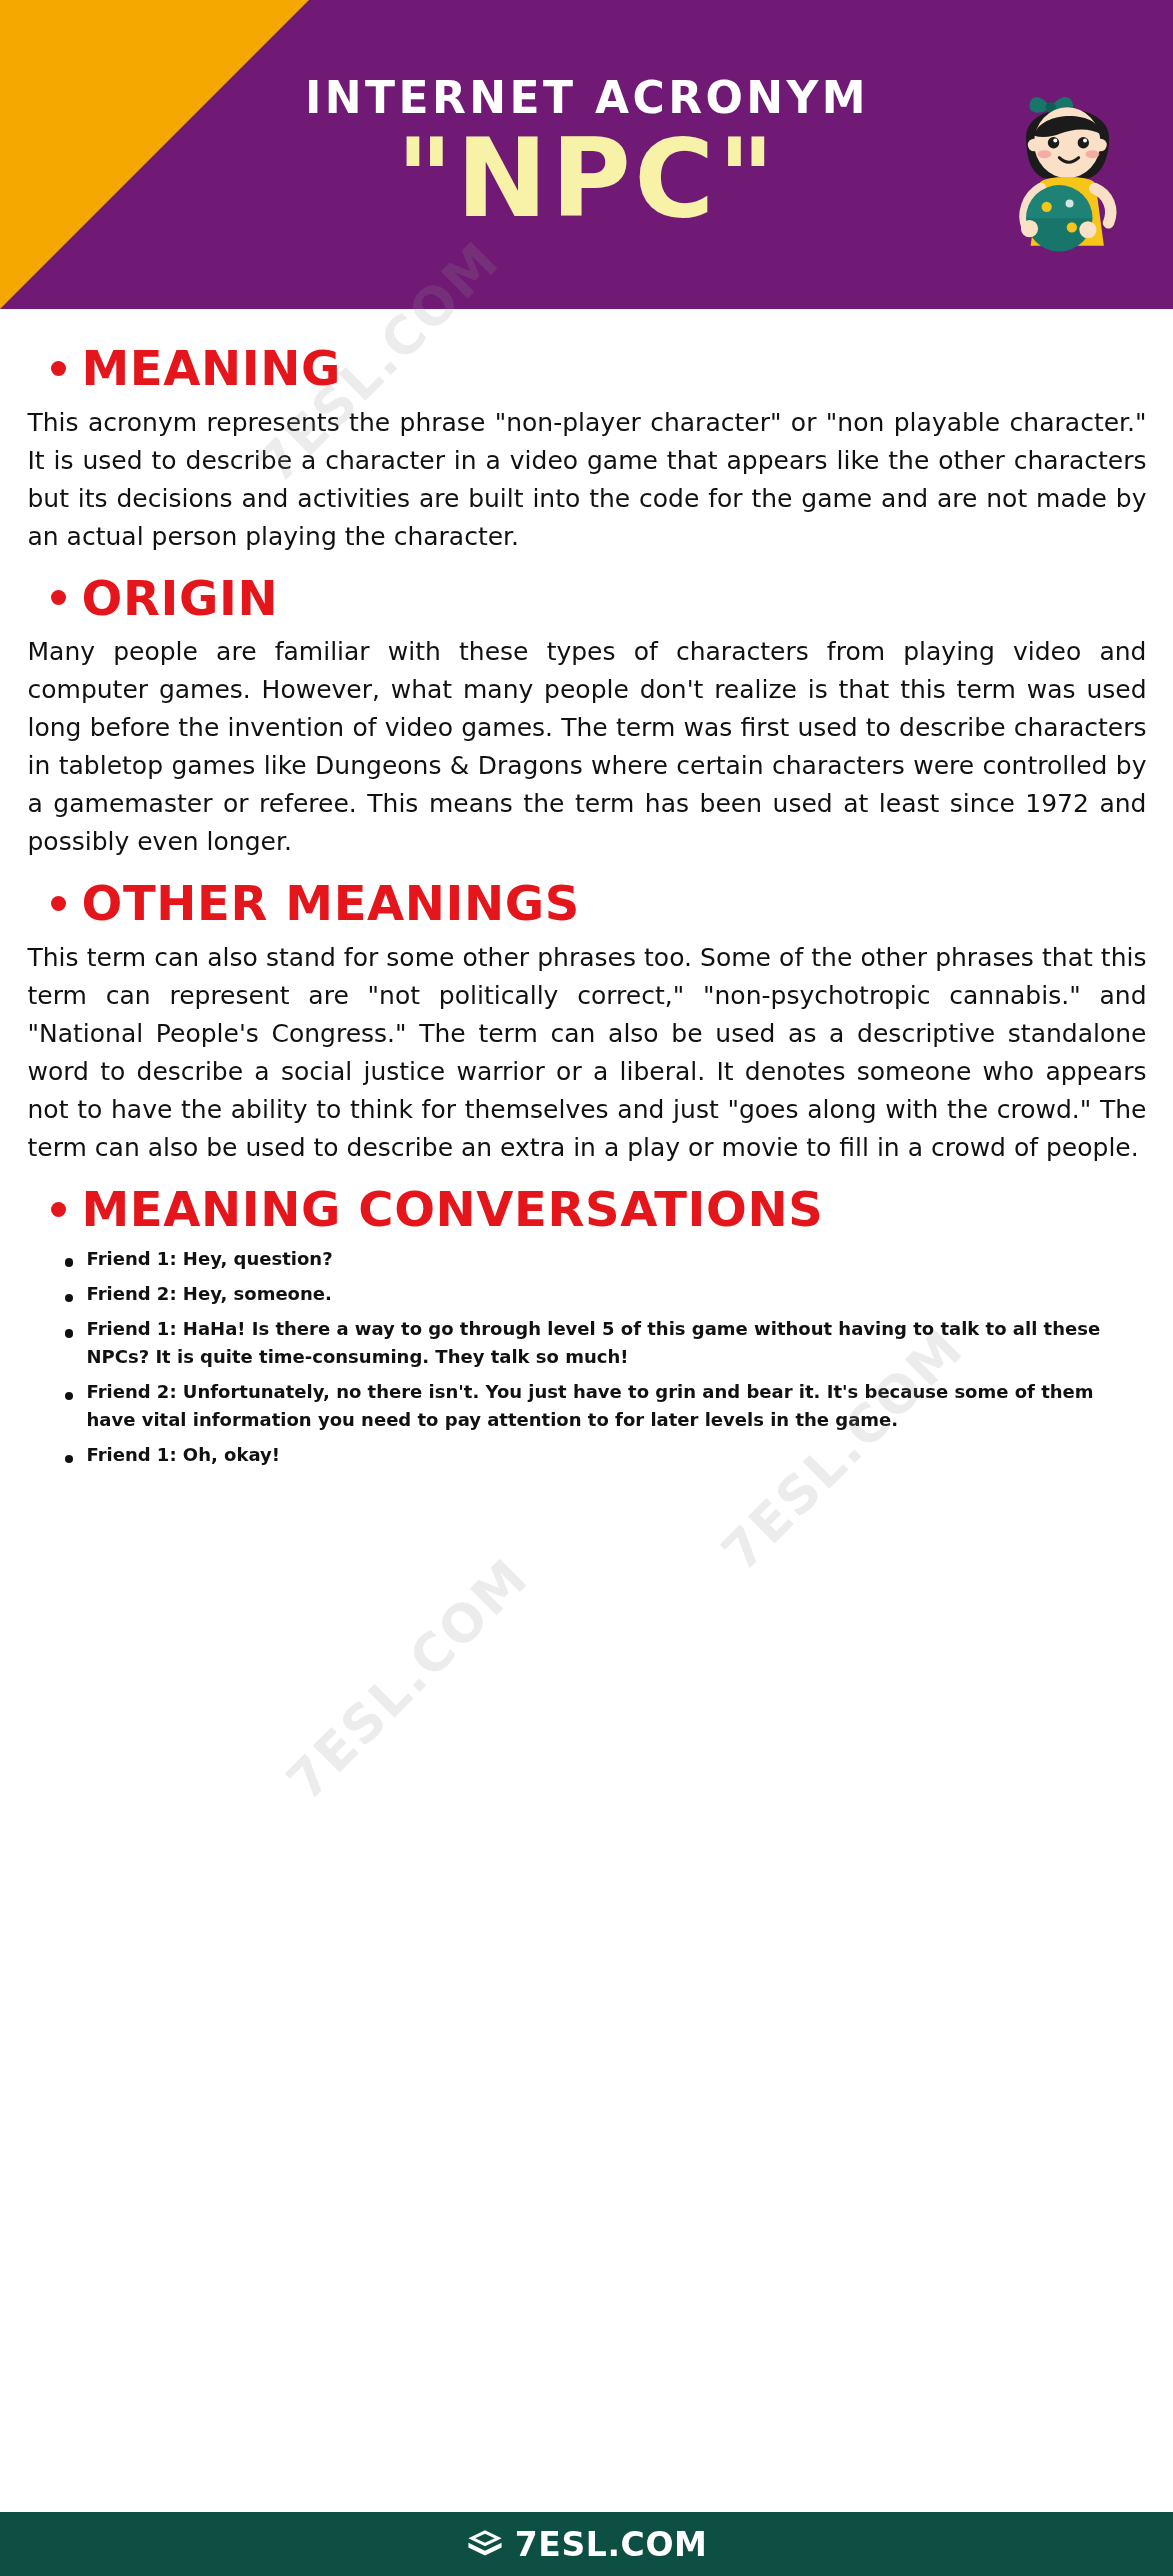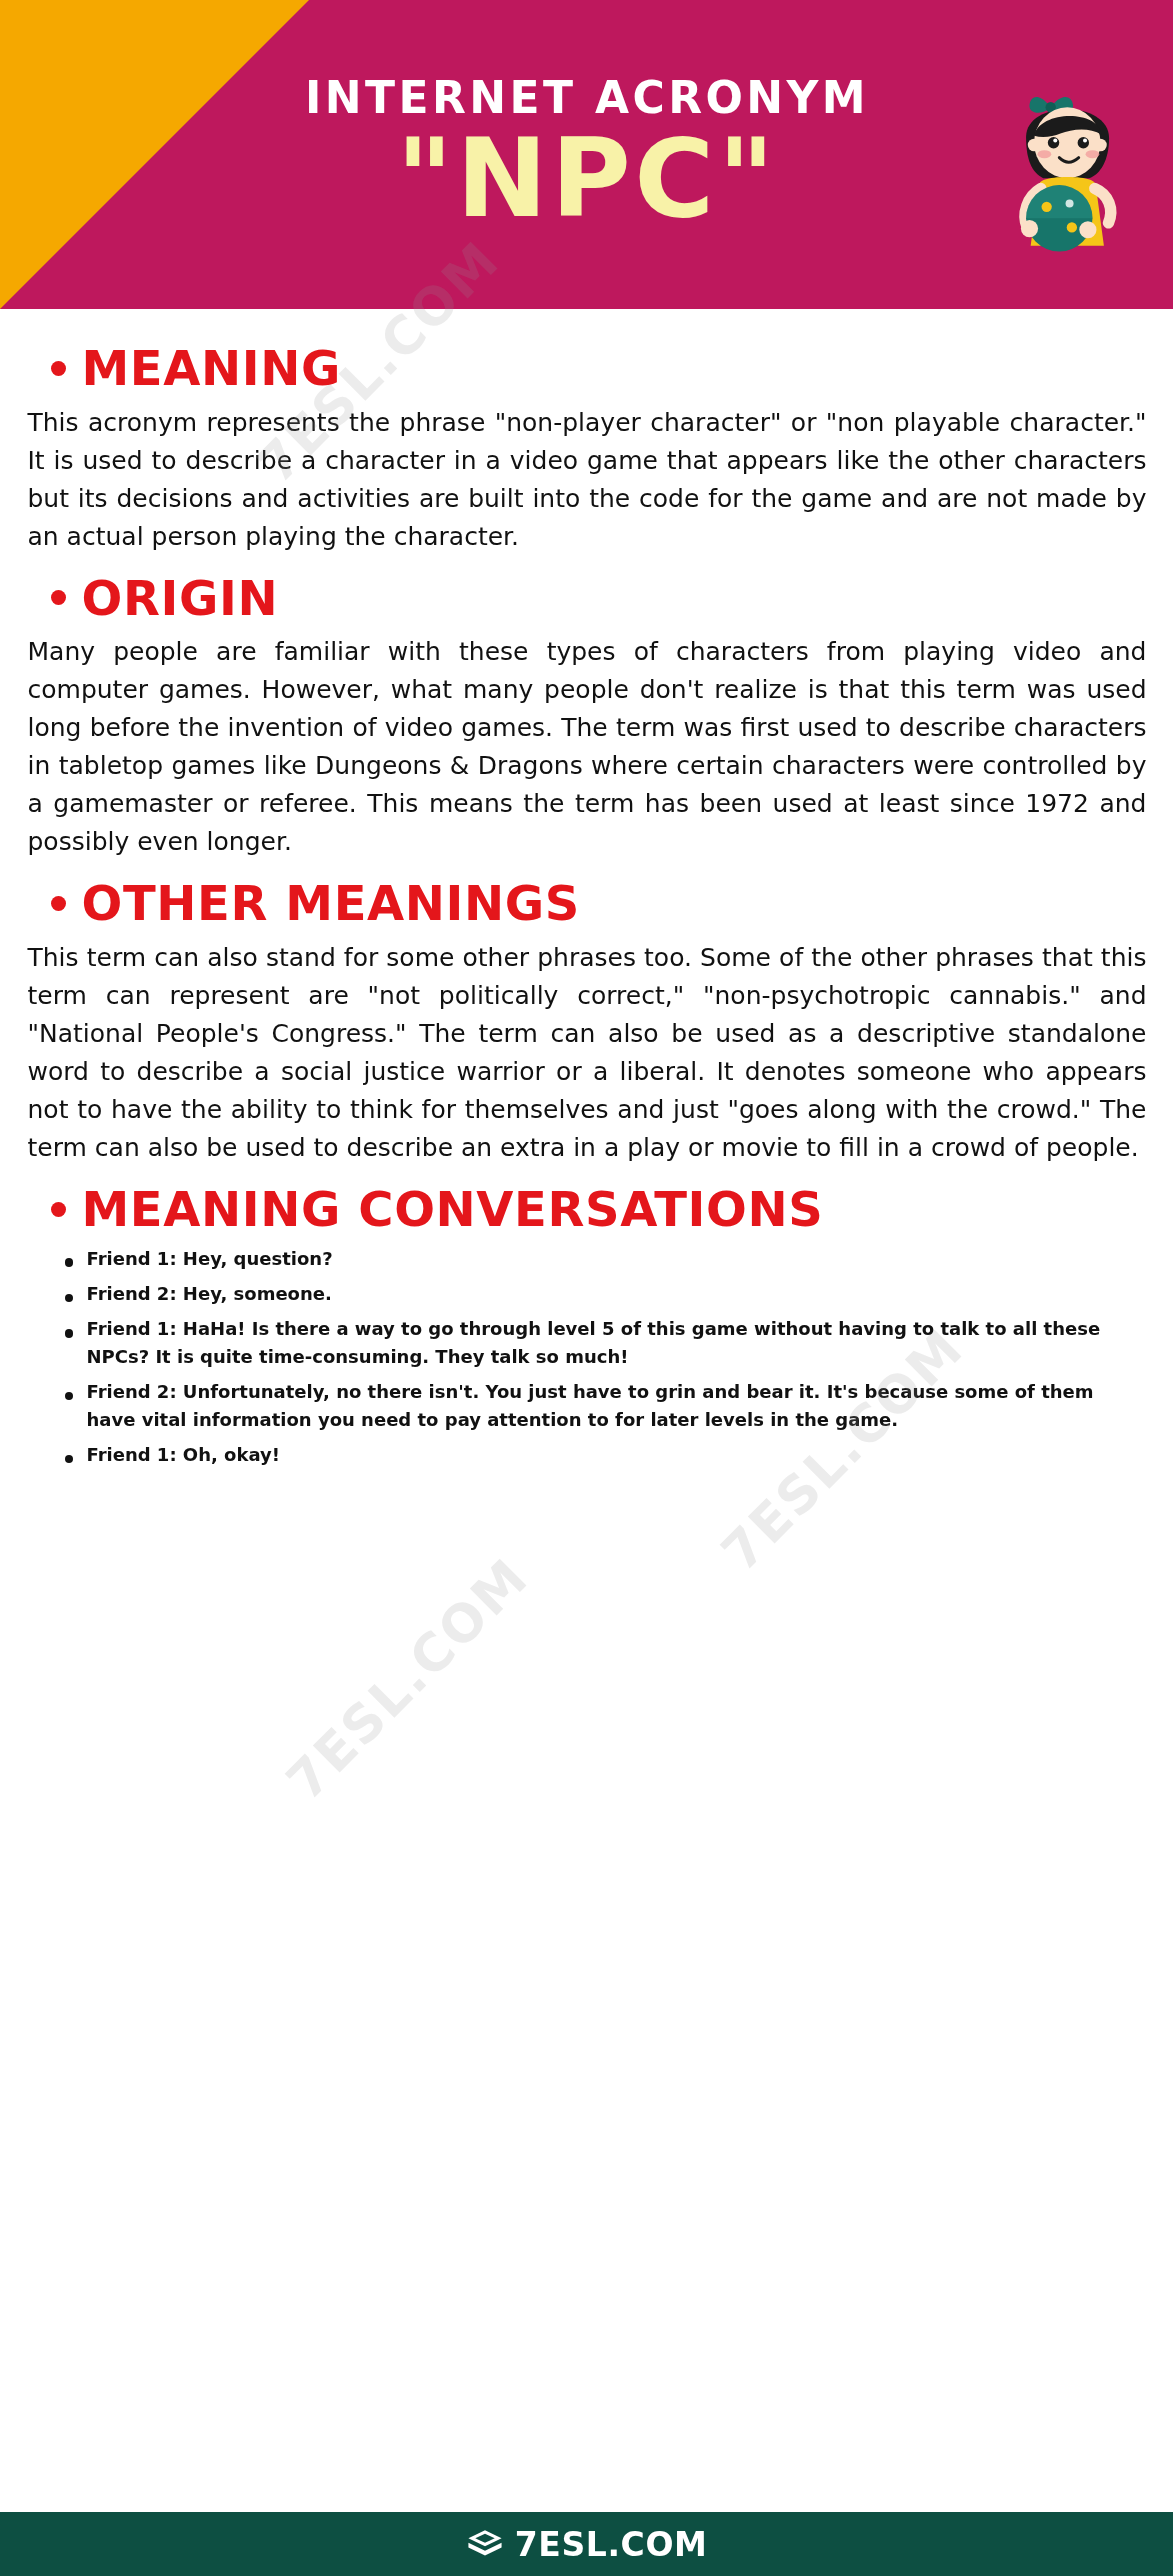--- a/index.html
+++ b/index.html
@@ -13,21 +13,21 @@
     font-family: "Liberation Sans", sans-serif;
     position: relative;
     overflow: hidden;
   }
 
   
   .header {
     position: relative;
     width: 1174px;
     height: 309px;
-    background: #be185d;
+    background: #701a75;
     overflow: hidden;
   }
   
   .header .corner {
     position: absolute;
     top: 0;
     left: 0;
     width: 0;
     height: 0;
     border-top: 309px solid #f5a800;

